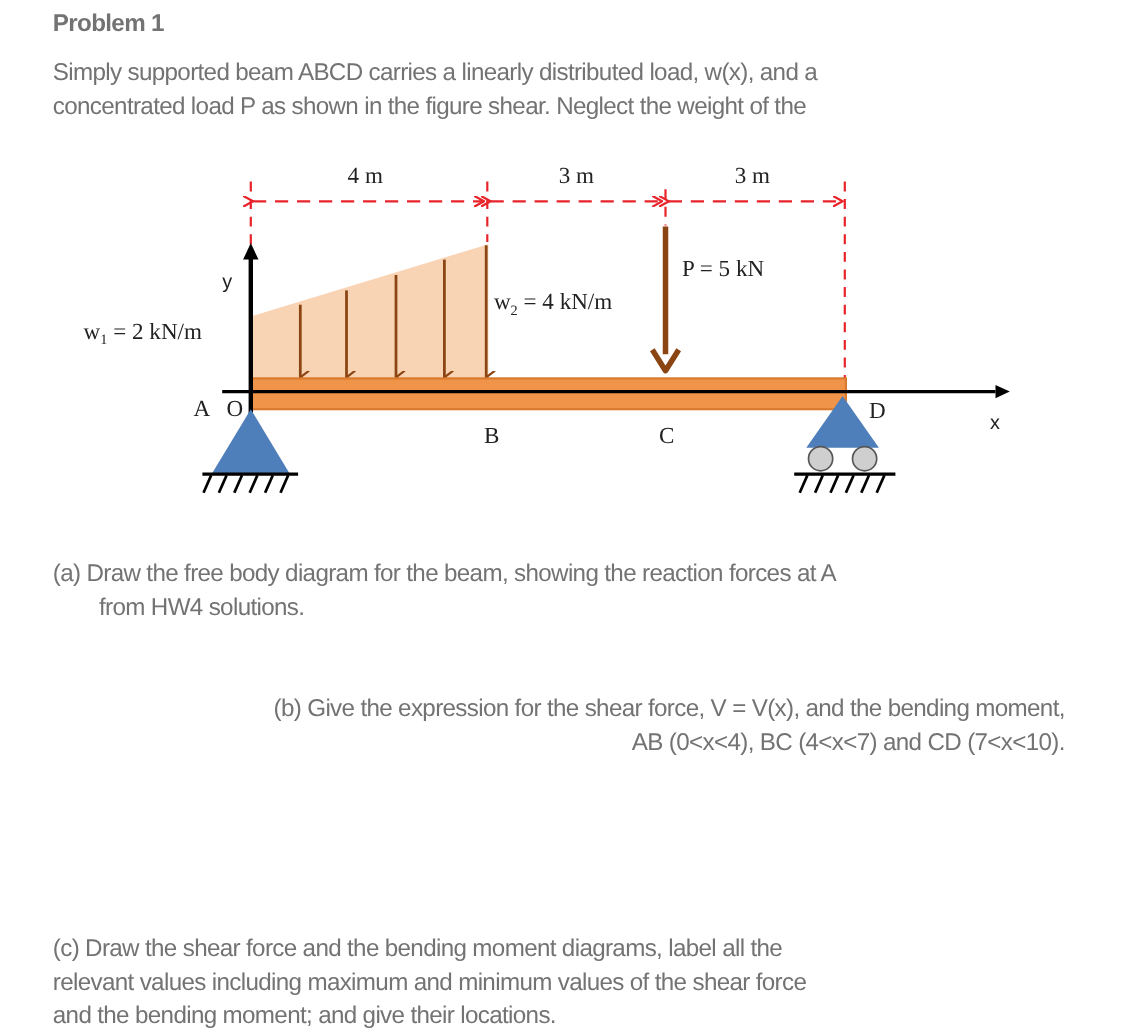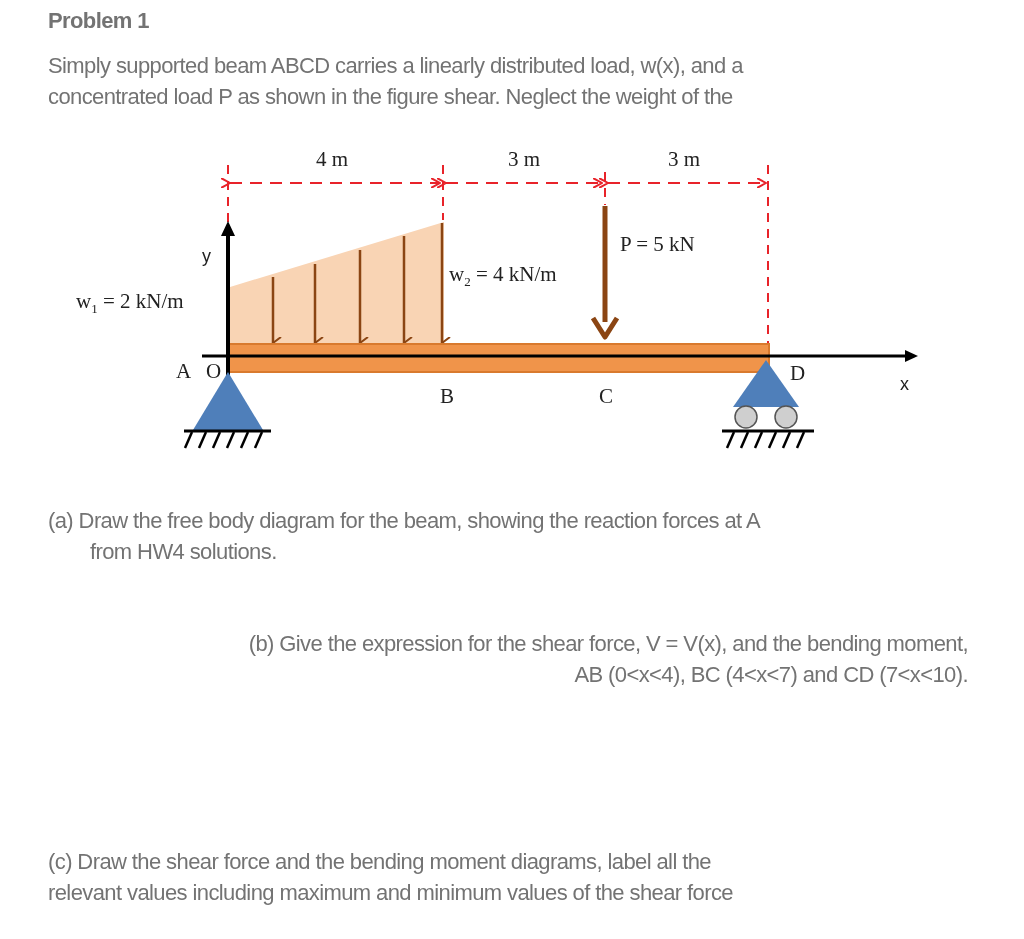--- a/index.html
+++ b/index.html
@@ -125,13 +125,14 @@
 </div>
 
 <div class="txt pb">
   <span class="line">(b) Give the expression for the shear force, V = V(x), and the bending moment,</span>
   <span class="line">AB (0&lt;x&lt;4), BC (4&lt;x&lt;7) and CD (7&lt;x&lt;10).</span>
 </div>
 
 <div class="txt pc">
   <span class="line">(c) Draw the shear force and the bending moment diagrams, label all the</span>
   <span class="line">relevant values including maximum and minimum values of the shear force</span>
+  <span class="line">and the bending moment; and give their locations.</span>
 </div>
 
 </body></html>

